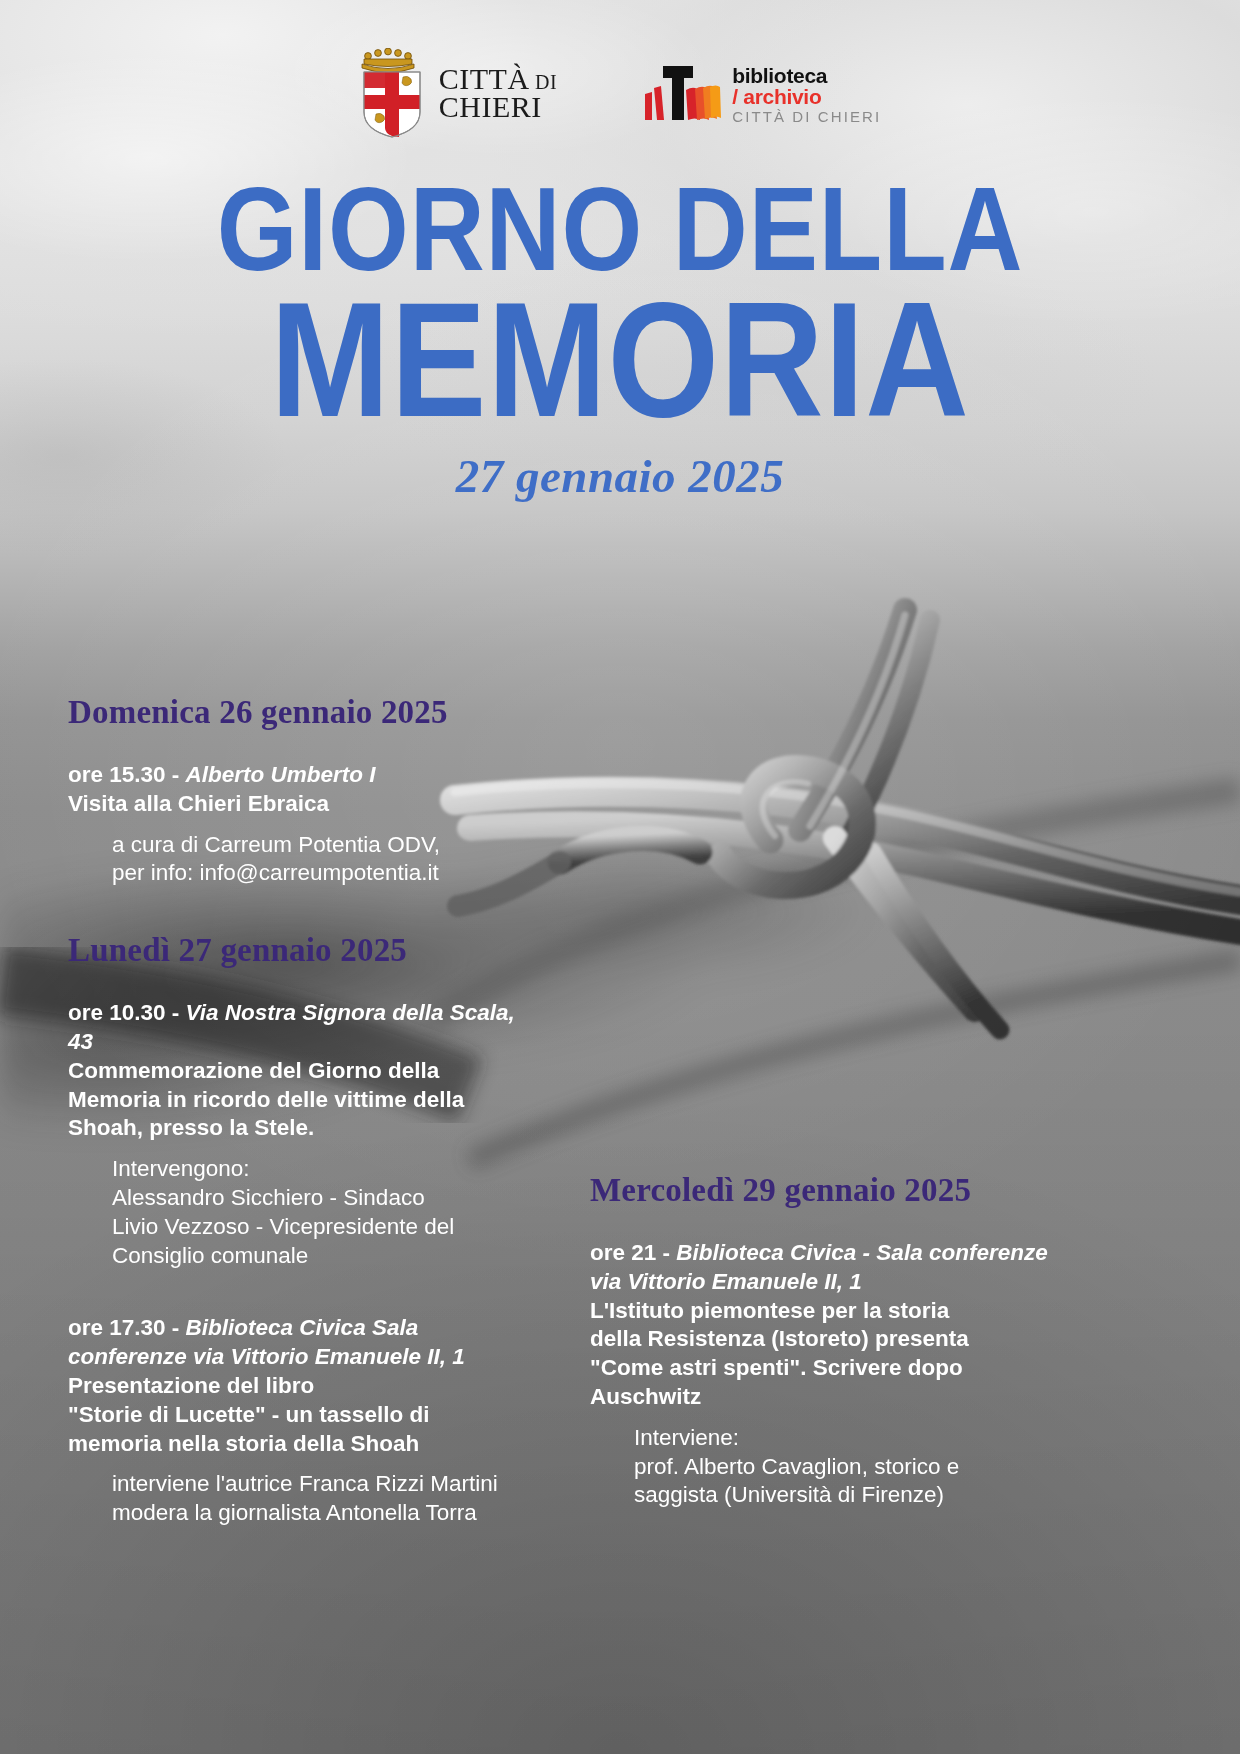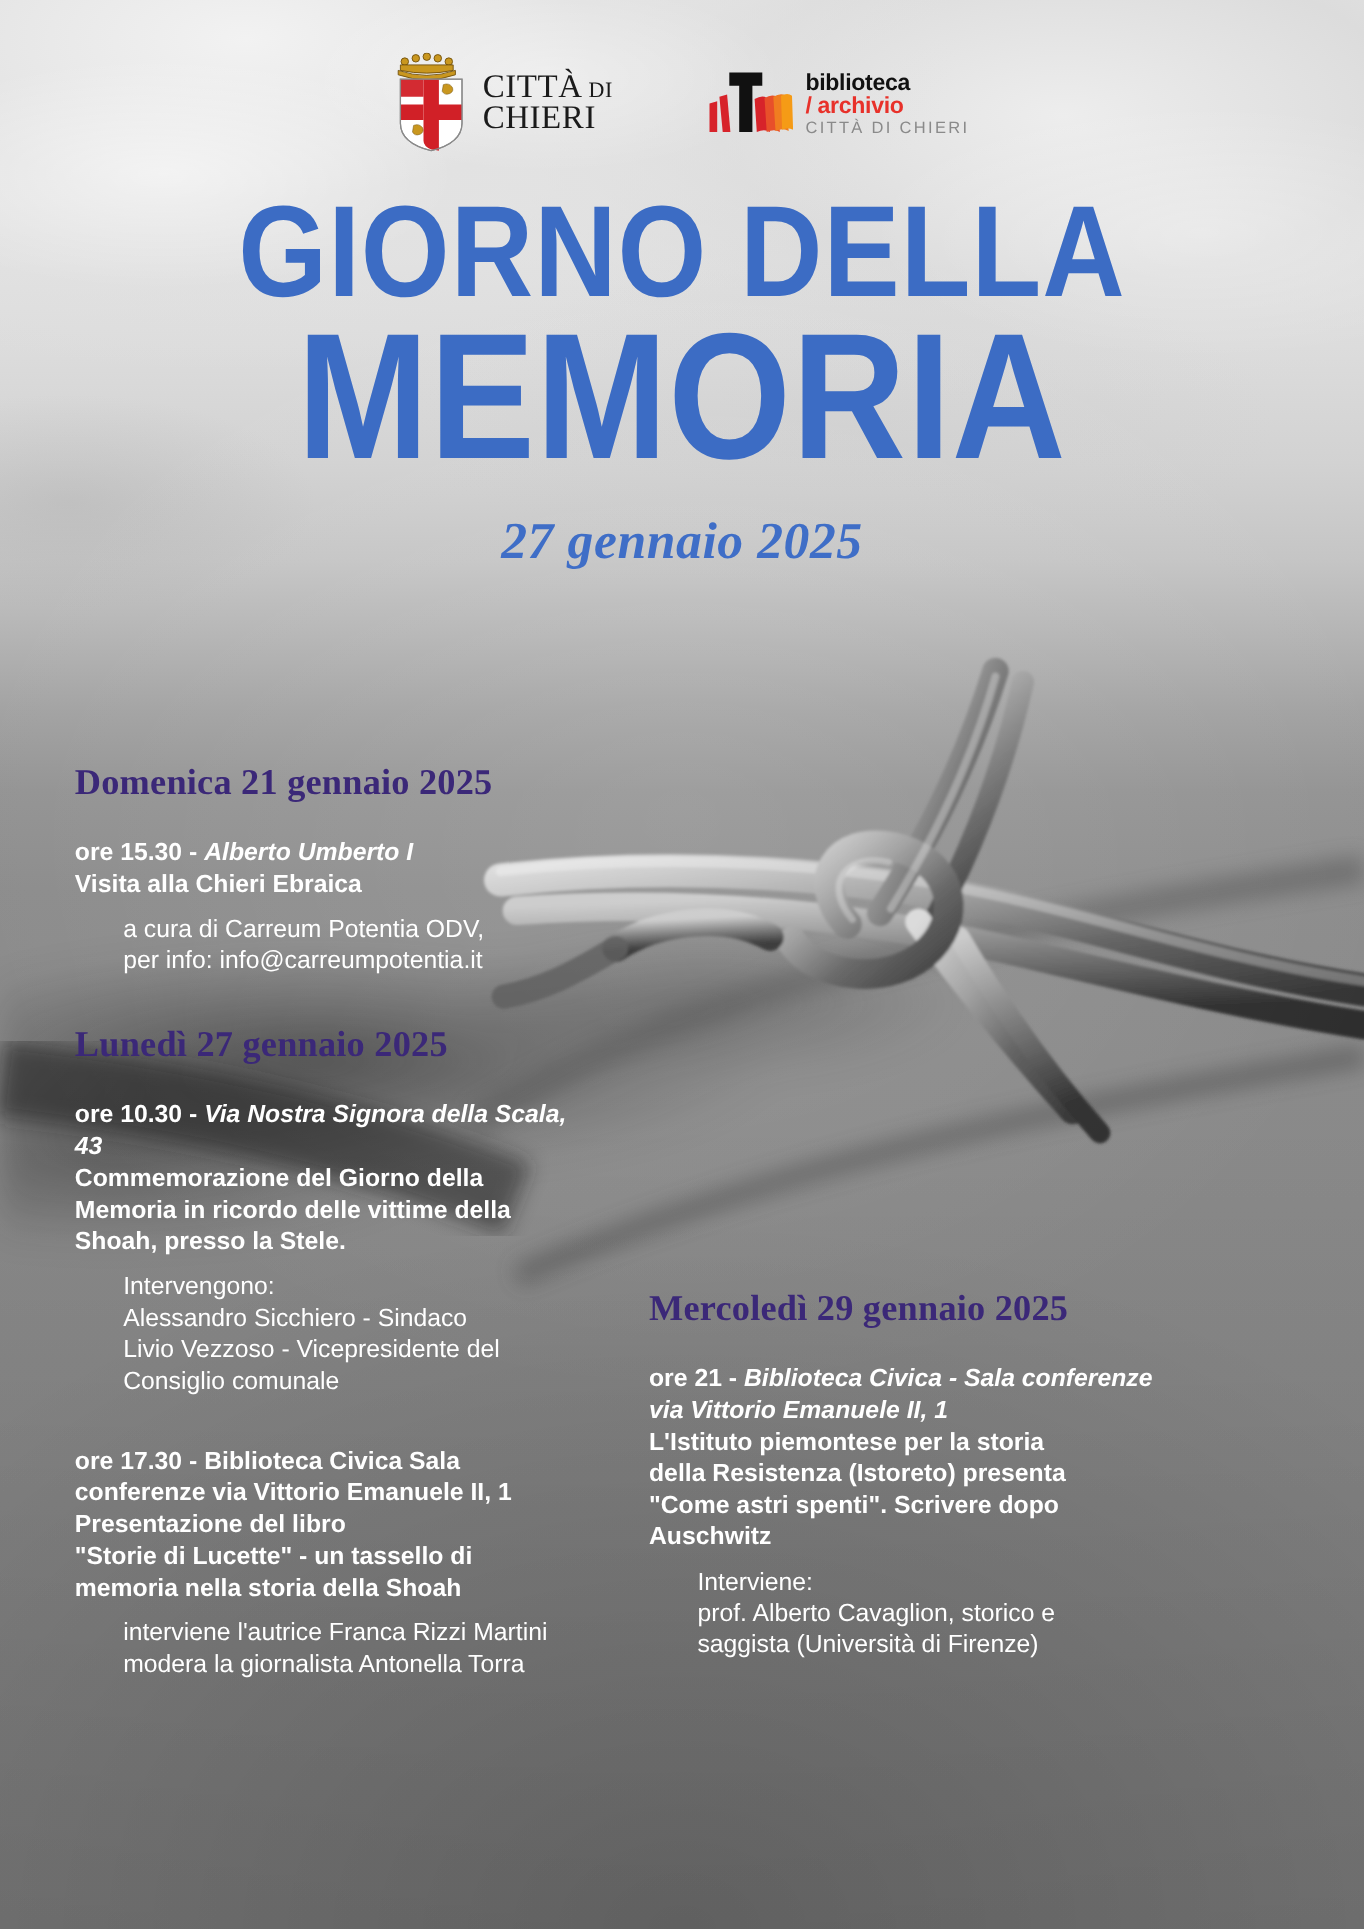--- a/index.html
+++ b/index.html
@@ -112,21 +112,21 @@
   }
   .title-1 { font-size: 118px; }
   .title-2 { font-size: 163px; margin-top: 6px; }
   .subtitle {
     font-family: "Liberation Serif", serif;
     font-weight: bold;
     font-style: italic;
     font-size: 47px;
     color: #3f6ec7;
     text-align: center;
-    margin-top: 34px;
+    margin-top: 18px;
     letter-spacing: 0.5px;
   }
 
   
   .col-left {
     position: absolute;
     left: 68px; top: 694px; width: 470px;
   }
   .col-right {
     position: absolute;
@@ -273,21 +273,21 @@
     </div>
   </div>
 
   <div class="title-block">
     <div class="title-line title-1">GIORNO DELLA</div>
     <div class="title-line title-2">MEMORIA</div>
     <div class="subtitle">27 gennaio 2025</div>
   </div>
 
   <div class="col-left">
-      <div class="day-heading">Domenica 21 gennaio 2025</div>
+      <div class="day-heading">Domenica 26 gennaio 2025</div>
       <div class="event">
         <div class="line b tight"><span>ore 15.30 - </span><span style="font-style: italic;">Alberto Umberto I</span></div>
         <div class="line b tight">Visita alla Chieri Ebraica</div>
         <div class="notes">
           <div class="line n tight">a cura di Carreum Potentia ODV,</div>
           <div class="line n tight">per info: info@carreumpotentia.it</div>
         </div>
       </div>
       <div class="day-heading">Lunedì 27 gennaio 2025</div>
       <div class="event">
@@ -296,21 +296,21 @@
         <div class="line b tight">Memoria in ricordo delle vittime della</div>
         <div class="line b tight">Shoah, presso la Stele.</div>
         <div class="notes">
           <div class="line n tight">Intervengono:</div>
           <div class="line n tight">Alessandro Sicchiero - Sindaco</div>
           <div class="line n tight">Livio Vezzoso - Vicepresidente del</div>
           <div class="line n tight">Consiglio comunale</div>
         </div>
       </div>
       <div class="event">
-        <div class="line b tight"><span>ore 17.30 - </span><span style="">Biblioteca Civica Sala conferenze via Vittorio Emanuele II, 1</span></div>
+        <div class="line b tight"><span>ore 17.30 - </span><span style="font-style: italic;">Biblioteca Civica Sala conferenze via Vittorio Emanuele II, 1</span></div>
         <div class="line b tight">Presentazione del libro</div>
         <div class="line b tight">"Storie di Lucette" - un tassello di</div>
         <div class="line b tight">memoria nella storia della Shoah</div>
         <div class="notes">
           <div class="line n tight">interviene l'autrice Franca Rizzi Martini</div>
           <div class="line n tight">modera la giornalista Antonella Torra</div>
         </div>
       </div>
     </div>
 

